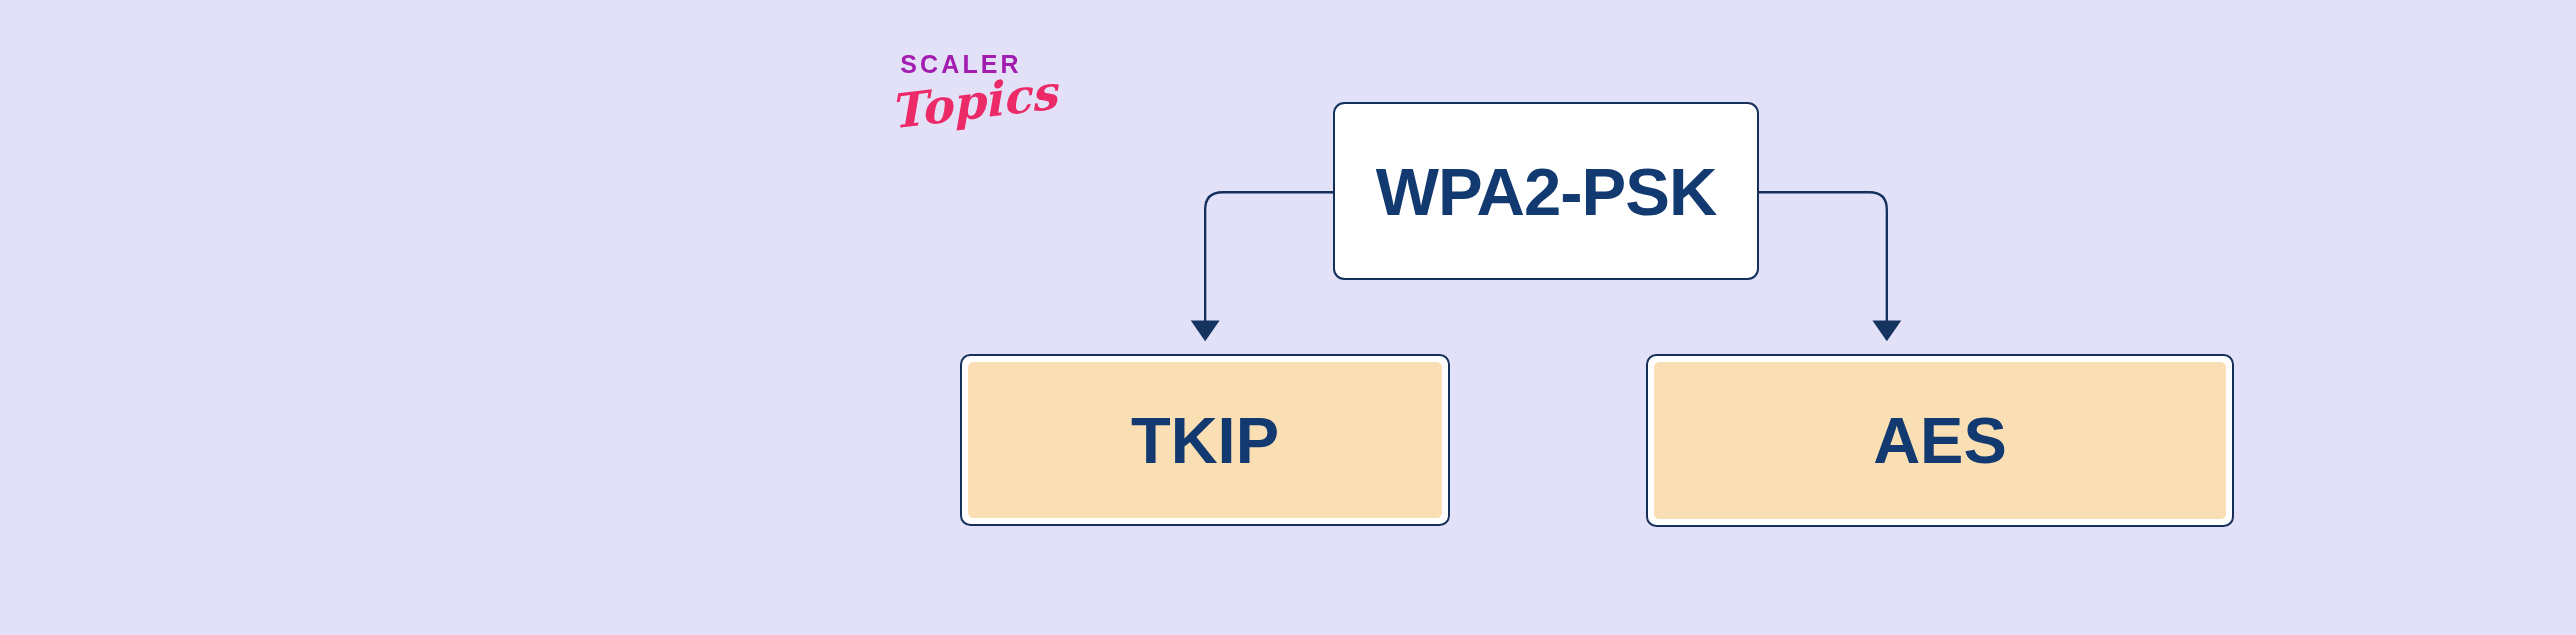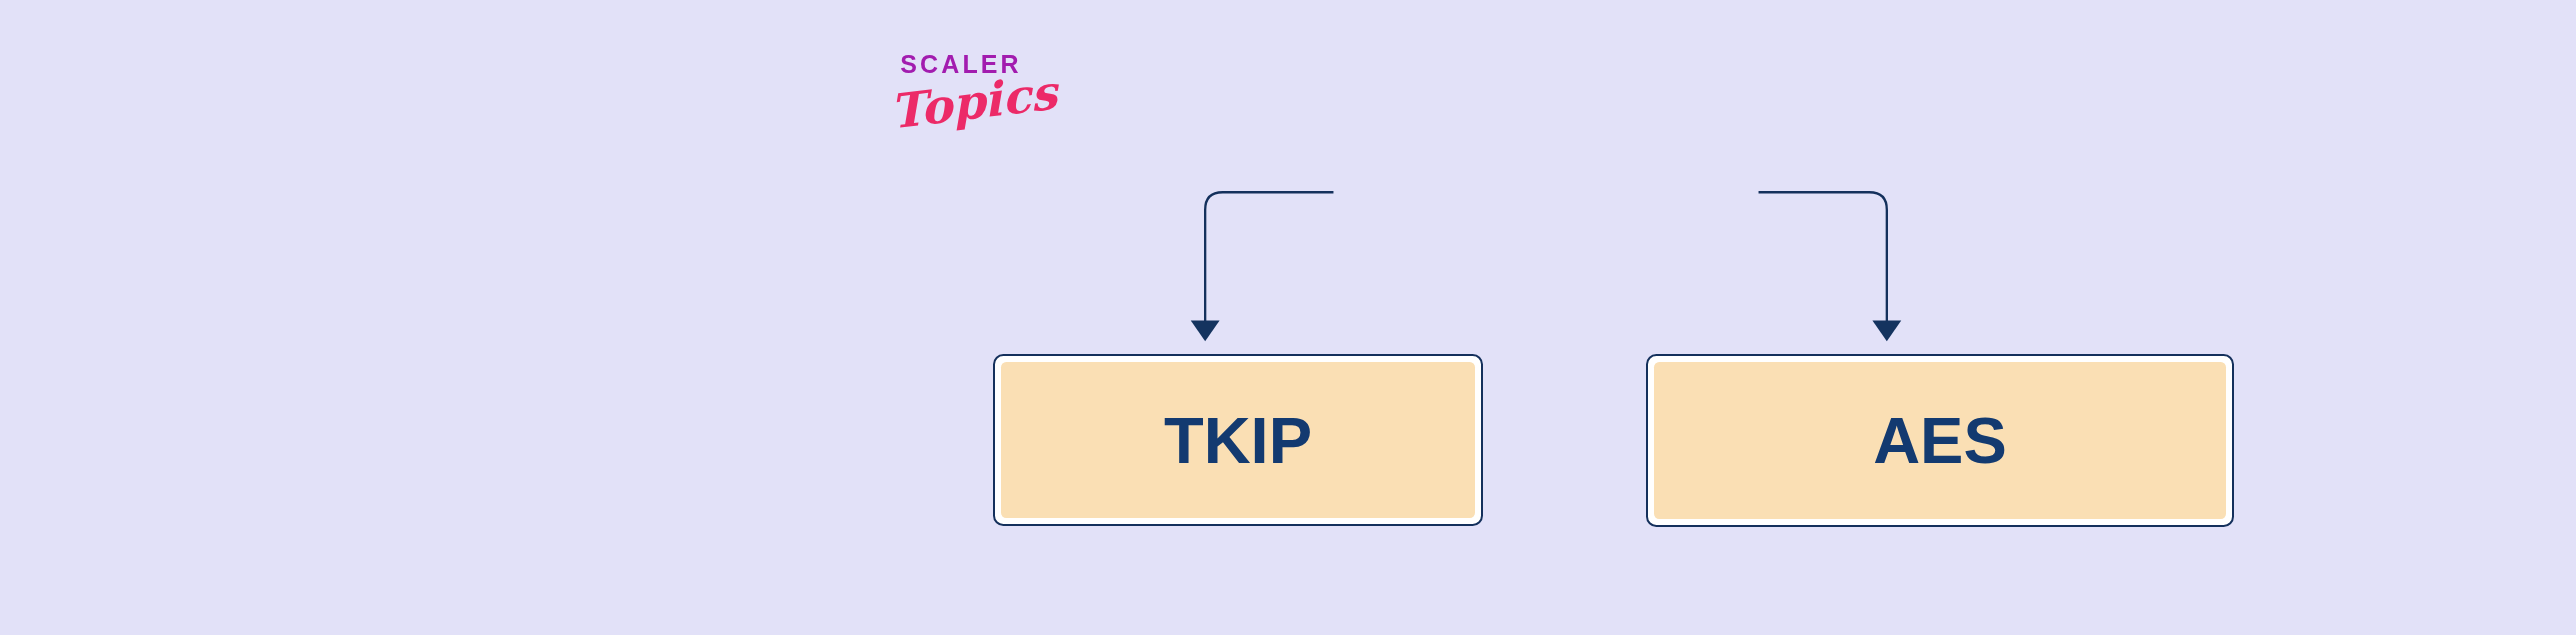--- a/index.html
+++ b/index.html
@@ -96,21 +96,20 @@
     bottom: 6.2px;
     background: #fadfb4;
     border-radius: 5.2px;
     z-index: 1;
   }
   .node-tkip {
     left: 960px;
     top: 354px;
     width: 490px;
     height: 172px;
-    margin-left: 33px;
   }
   .node-aes {
     left: 1646px;
     top: 354px;
     width: 588px;
     height: 173px;
   }
 </style>
 </head>
 <body>
@@ -122,20 +121,23 @@
     <div class="logo-wordmark">Topics</div>
   </div>
 
   <svg class="connectors" viewBox="0 0 6001 1234" xmlns="http://www.w3.org/2000/svg">
     <path d="M 2588 373 H 2373 Q 2339 373 2339 407 V 624" fill="none" stroke="#14305c" stroke-width="4.5"></path>
     <polygon points="2311,622 2367,622 2339,662" fill="#14335f"></polygon>
     <path d="M 3413 373 H 3628 Q 3662 373 3662 407 V 624" fill="none" stroke="#14305c" stroke-width="4.5"></path>
     <polygon points="3634,622 3690,622 3662,662" fill="#14335f"></polygon>
   </svg>
 
+  <div class="node node-root">
+    <div class="node-label">WPA2-PSK</div>
+  </div>
 
   <div class="node node-child node-tkip">
     <div class="node-fill"></div>
     <div class="node-label">TKIP</div>
   </div>
 
   <div class="node node-child node-aes">
     <div class="node-fill"></div>
     <div class="node-label">AES</div>
   </div>

